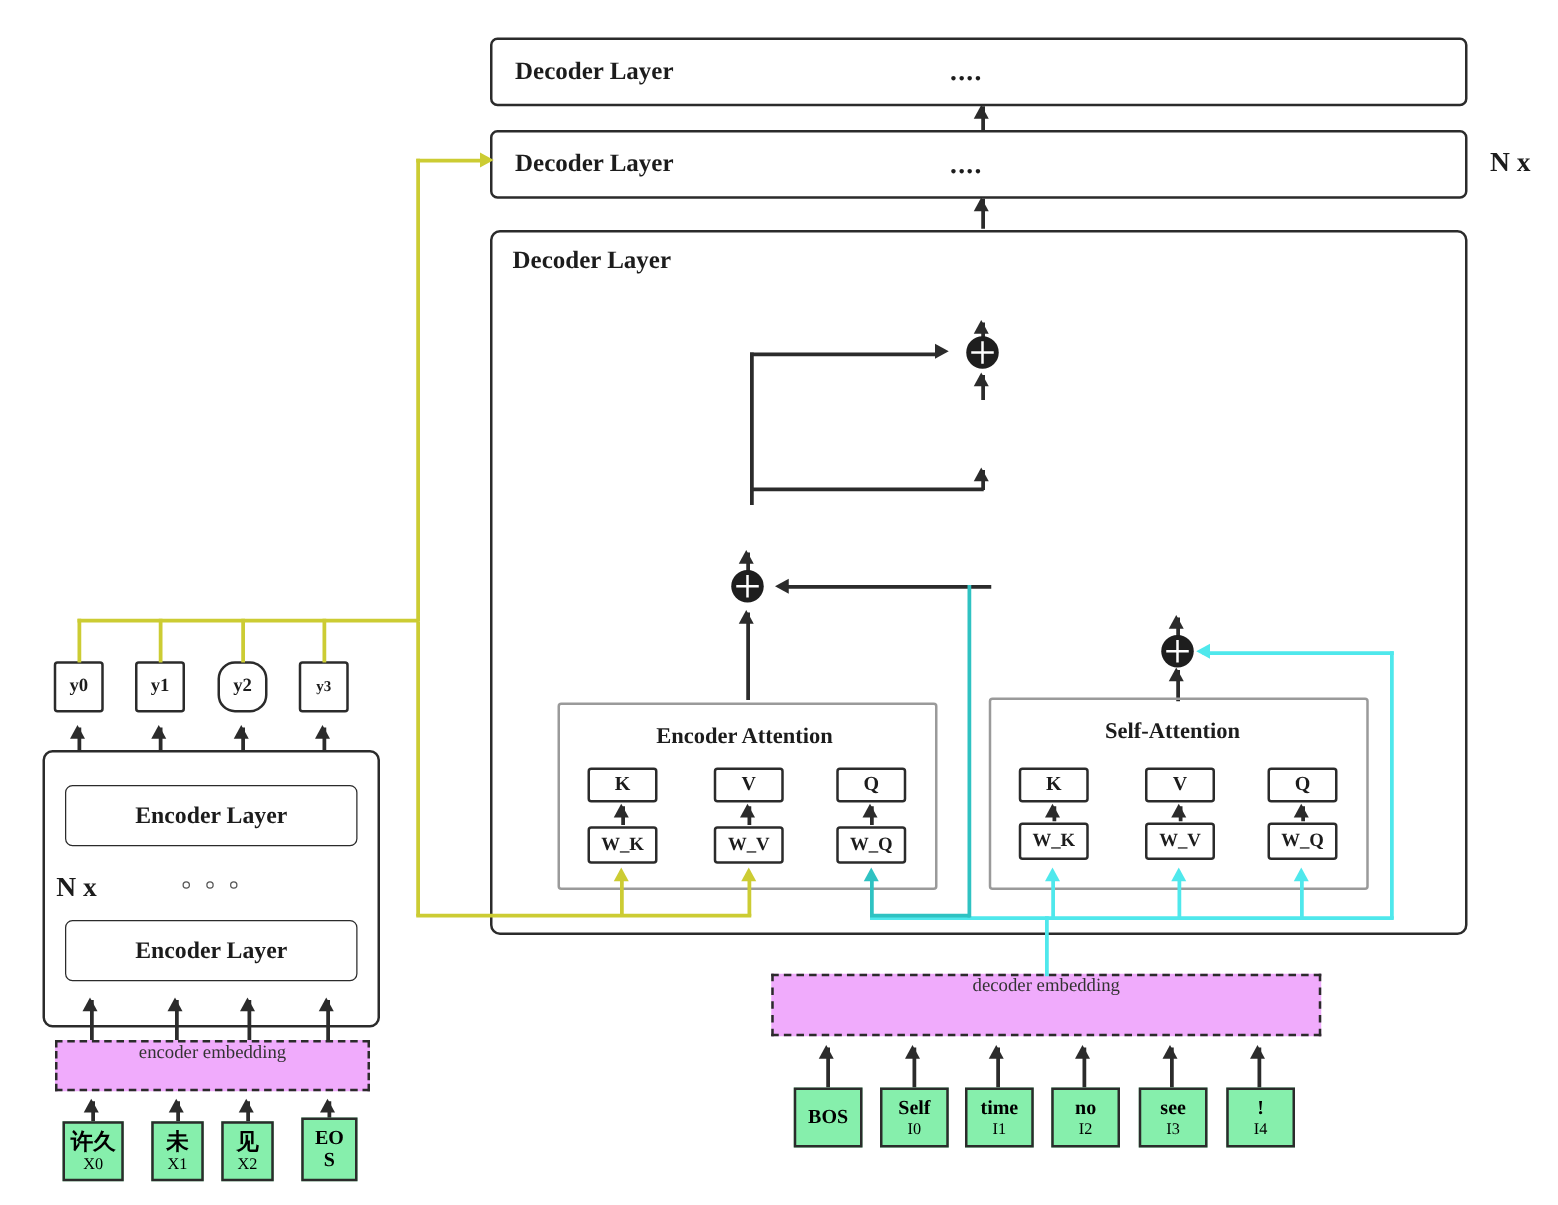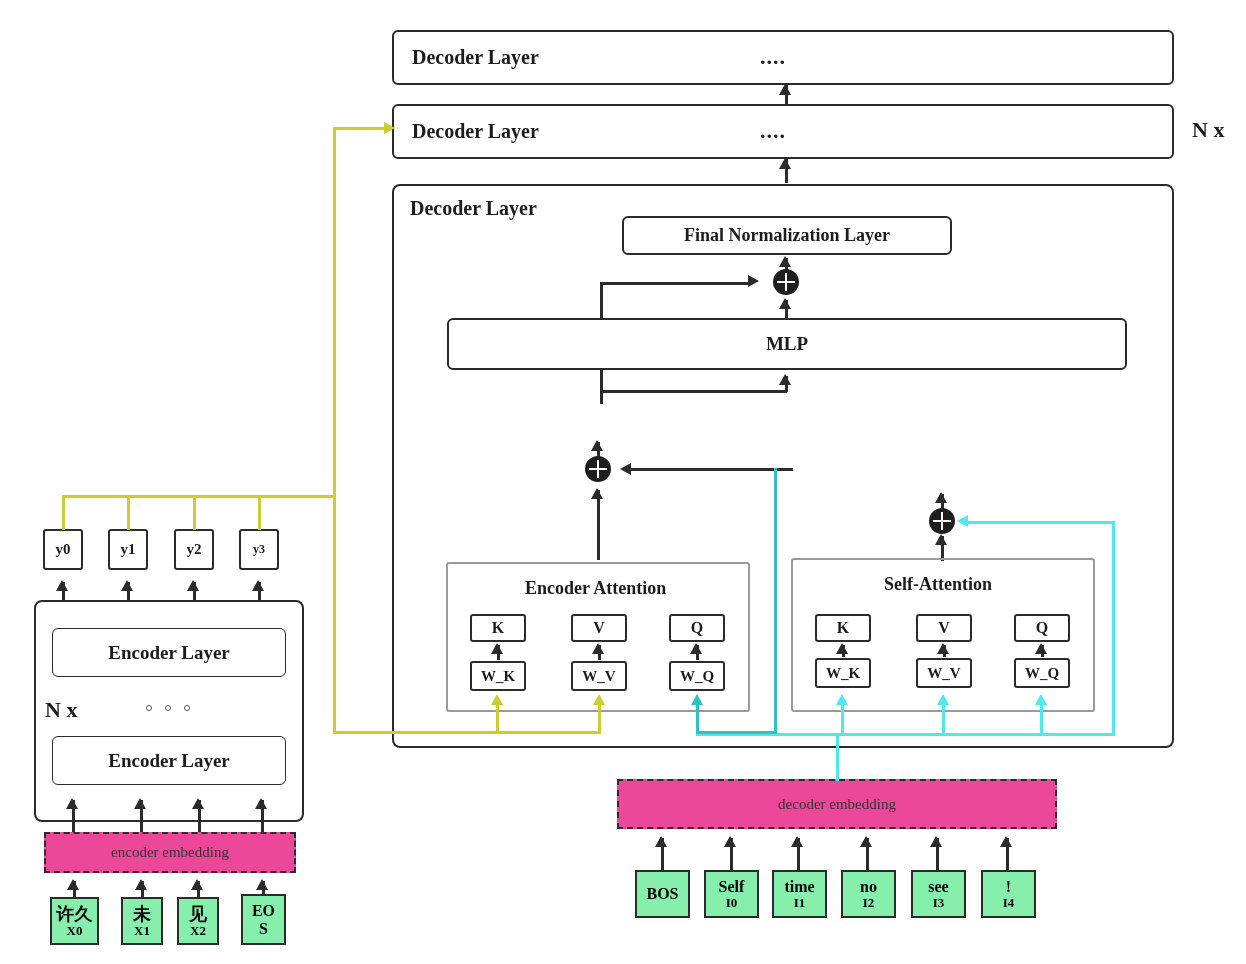--- a/index.html
+++ b/index.html
@@ -5,22 +5,22 @@
   html,body{margin:0;padding:0;background:#ffffff;}
   body{font-family:"Liberation Serif", serif;}
   #stage{position:relative;width:1246px;height:964px;background:#fff;overflow:hidden;}
 
   
   .box{position:absolute;box-sizing:border-box;border:2.5px solid #2b2b2b;border-radius:6px;background:#fff;
        display:flex;align-items:center;justify-content:center;color:#1c1c1c;}
   .box.sq{border-radius:3px;border-width:2px;}
   .box.thin{border-width:1.6px;}
   .grp{position:absolute;box-sizing:border-box;border:2px solid #9a9a9a;border-radius:3px;background:transparent;}
-  .dash{position:absolute;box-sizing:border-box;border:2.5px dashed #2b2b2b;background:#ec4899;
-        display:flex;align-items:center;justify-content:center;}
+  .dash{position:absolute;box-sizing:border-box;border:2.5px dashed #2b2b2b;background:#f0abfc;
+        display:flex;align-items:flex-start;justify-content:center;}
   .lbl{position:absolute;color:#1c1c1c;white-space:nowrap;}
   .title-left{position:absolute;font-weight:bold;}
 
   
   .ln{position:absolute;background:#2b2b2b;}
   .ylw{position:absolute;background:#cccc33;}
   .cyn{position:absolute;background:#4fe8ec;}
   .cyn2{position:absolute;background:#2fc2c2;}
 
   
@@ -36,21 +36,21 @@
 
   
   .plus{position:absolute;width:26px;height:26px;border-radius:50%;background:#1e1e1e;}
   .plus:before,.plus:after{content:"";position:absolute;background:#fff;}
   .plus:before{left:50%;top:4px;width:2.5px;height:18px;margin-left:-1.25px;}
   .plus:after{top:50%;left:4px;height:2.5px;width:18px;margin-top:-1.25px;}
 
   .tokcell{position:absolute;box-sizing:border-box;border:2px solid #2b2b2b;background:#86efac;
            display:flex;flex-direction:column;align-items:center;justify-content:center;line-height:1.12;}
   .tok-a{font-size:16px;font-weight:bold;}
-  .tok-b{font-size:13px;font-weight:bold;}
+  .tok-b{font-size:13px;font-weight:normal;}
   .cjk{font-size:18px;font-weight:bold;font-family:"DejaVu Sans", sans-serif;}
 
   .dot{position:absolute;width:6px;height:6px;border-radius:50%;border:1.3px solid #555;box-sizing:border-box;}
 
   .wm{position:absolute;color:#d2d2d2;font-size:30px;letter-spacing:2px;white-space:nowrap;
       font-family:"DejaVu Sans", sans-serif;}
 </style>
 </head>
 <body>
 
@@ -70,39 +70,33 @@
   </div>
 
   <div class="lbl" style="left:1192px;top:117px;font-size:22px;font-weight:bold;">N x</div>
 
   <div class="ln" style="left:785px;top:159px;width:2.5px;height:24px;"></div>
   <div class="ah up" style="left:779px;top:158px;"></div>
 
   <div class="box" style="left:392px;top:184px;width:782px;height:564px;border-radius:8px;"></div>
   <div class="lbl title-left" style="left:410px;top:197px;font-size:20px;">Decoder Layer</div>
 
-  <div class="box" style="left:622px;top:216px;width:330px;height:39px;">
-    <span style="font-size:18px;font-weight:bold;">Final Normalization Layer</span>
-  </div>
 
   <div class="ln" style="left:785px;top:258px;width:2.5px;height:14px;"></div>
   <div class="ah up" style="left:779px;top:256px;"></div>
 
   <div class="plus" style="left:773px;top:269px;"></div>
 
   <div class="ln" style="left:600px;top:282px;width:2.5px;height:122px;"></div>
   <div class="ln" style="left:600px;top:282px;width:150px;height:2.5px;"></div>
   <div class="ah right" style="left:748px;top:275px;"></div>
 
   <div class="ln" style="left:785px;top:300px;width:2.5px;height:20px;"></div>
   <div class="ah up" style="left:779px;top:298px;"></div>
 
-  <div class="box" style="left:447px;top:318px;width:680px;height:52px;">
-    <span style="font-size:19px;font-weight:bold;">MLP</span>
-  </div>
 
   <div class="ln" style="left:600px;top:390px;width:187px;height:2.5px;"></div>
   <div class="ln" style="left:785px;top:376px;width:2.5px;height:16px;"></div>
   <div class="ah up" style="left:779px;top:374px;"></div>
 
 
   <div class="ln" style="left:597px;top:442px;width:2.5px;height:16px;"></div>
   <div class="ah up" style="left:591px;top:440px;"></div>
 
   <div class="plus" style="left:585px;top:456px;"></div>
@@ -181,21 +175,21 @@
   <div class="ah up" style="left:937px;top:643px;"></div>
   <div class="ln" style="left:1041px;top:645px;width:2.5px;height:12px;"></div>
   <div class="ah up" style="left:1035px;top:643px;"></div>
 
   <div class="box sq" style="left:43px;top:529px;width:40px;height:41px;">
     <span style="font-size:15px;font-weight:bold;">y0</span>
     </div>
   <div class="box sq" style="left:108px;top:529px;width:40px;height:41px;">
     <span style="font-size:15px;font-weight:bold;">y1</span>
     </div>
-  <div class="box sq" style="left:174px;top:529px;width:40px;height:41px;">
+  <div class="box sq" style="left:174px;top:529px;width:40px;height:41px;border-radius:14px;">
     <span style="font-size:15px;font-weight:bold;">y2</span>
     </div>
   <div class="box sq" style="left:239px;top:529px;width:40px;height:41px;">
     <span style="font-size:12px;font-weight:bold;">y3</span>
     </div>
 
   <div class="box" style="left:34px;top:600px;width:270px;height:222px;border-radius:8px;"></div>
 
   <div class="box thin" style="left:52px;top:628px;width:234px;height:49px;">
     <span style="font-size:19px;font-weight:bold;">Encoder Layer</span>

